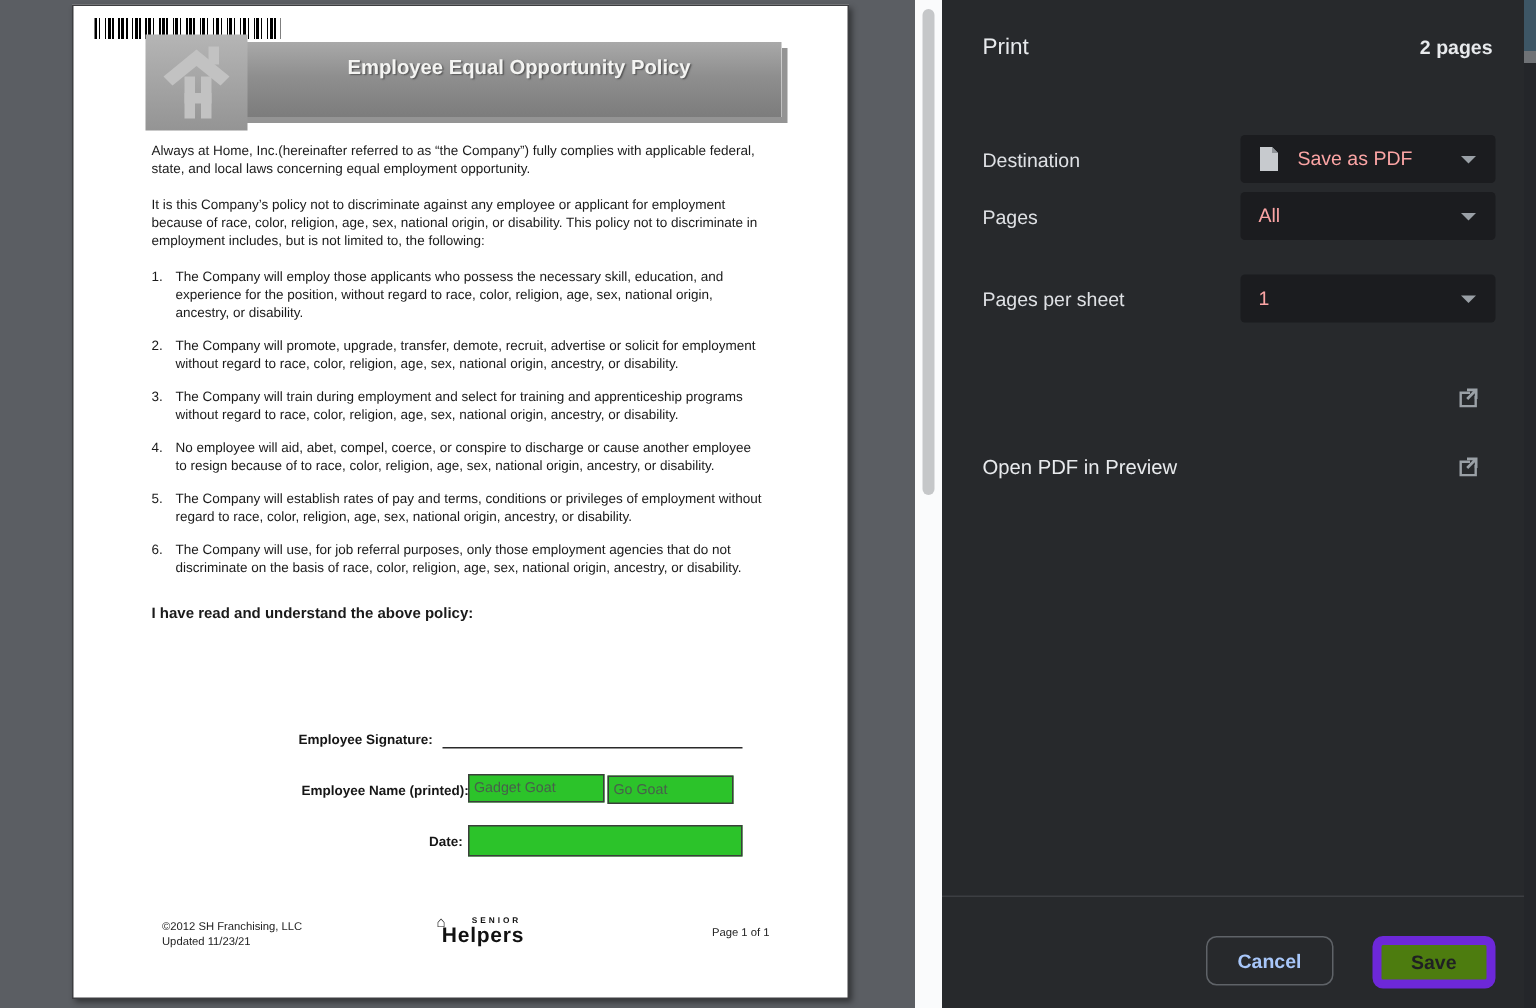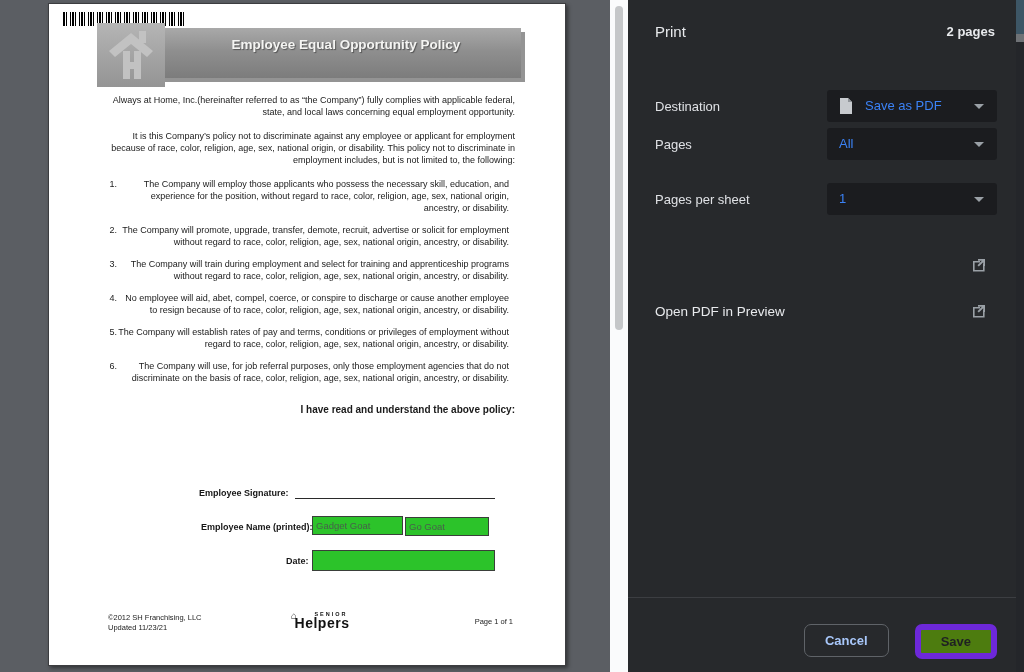--- a/index.html
+++ b/index.html
@@ -17,21 +17,21 @@
 
   .banner { position:absolute; left:50px; top:24px; width:422px; height:50px;
             background:linear-gradient(180deg,#a9a9a9 0%,#8f8f8f 45%,#7c7c7c 100%);
             box-shadow:4px 4px 0 rgba(60,60,60,.55); }
   .banner-title { position:absolute; left:80px; right:8px; top:9px; text-align:center;
                   color:#f4f4f2; font-size:13.5px; font-weight:bold; text-shadow:1px 1px 1px rgba(60,60,60,.7); }
   .logo-box { position:absolute; left:-2px; top:-5px; width:68px; height:64px;
               background:linear-gradient(180deg,#b5b5b5,#949494); }
   .logo-box svg { position:absolute; left:6px; top:2px; }
 
-  .doc-body { position:absolute; left:52px; top:90px; width:414px; font-size:9px; line-height:12px; color:#1a1a1a;text-align:right; }
+  .doc-body { position:absolute; left:52px; top:90px; width:414px; font-size:9px; line-height:12px; color:#1a1a1a; }
   .doc-body p { margin-bottom:12px; }
   .list-item { display:flex; margin-bottom:10px; }
   .list-item .num { width:16px; flex:none; }
   .list-item .txt { width:392px; }
   .ack { font-weight:bold; margin-top:20px; font-size:10px; }
 
   .sig-row { position:absolute; left:0; top:484px; width:518px; font-size:9px; font-weight:bold; }
   .sig-label { position:absolute; left:150px; top:0; }
   .sig-line { position:absolute; left:246px; top:10px; width:200px; border-bottom:1px solid #2a2a2a; }
 
@@ -62,21 +62,21 @@
   .panel { position:absolute; left:628px; top:0; width:388px; height:672px; background:#27292c; color:#e8eaed; }
   .panel-header { position:absolute; left:27px; right:20px; top:23px; height:20px; }
   .panel-title { font-size:15px; color:#e8eaed; }
   .page-count { position:absolute; right:1px; top:1px; font-size:13px; font-weight:bold; }
 
   .field-row { position:absolute; left:27px; right:19px; height:32px; }
   .row-dest { top:73px;margin-top:17px; } .row-pages { top:128px; } .row-pps { top:183px; }
   .field-label { position:absolute; left:0; top:9px; font-size:13px; color:#dfe1e5; }
   .select { position:absolute; left:172px; right:0; top:0; height:32px; background:#1b1c1f;
             border-radius:3px; cursor:pointer; }
-  .select .sel-text { position:absolute; left:12px; top:8px; font-size:13px; color:#3b82f6; }
+  .select .sel-text { position:absolute; left:12px; top:8px; font-size:13px; color:#fca5a5; }
   .select.with-icon .sel-text { left:38px; }
   .sel-icon { position:absolute; left:12px; top:8px; width:14px; height:16px; }
   .caret { position:absolute; right:13px; top:14px; width:0; height:0;
            border-left:5px solid transparent; border-right:5px solid transparent; border-top:5px solid #9aa0a6; }
 
   .link-row { position:absolute; left:27px; right:19px; height:20px; cursor:pointer; }
   .row-sys { top:257px; } .row-pdf { top:303px; }
   .link-text { position:absolute; left:0; top:1px; font-size:13.5px; color:#e8eaed; }
   .ext-icon { position:absolute; right:10px; top:0; width:16px; height:16px; }
 

